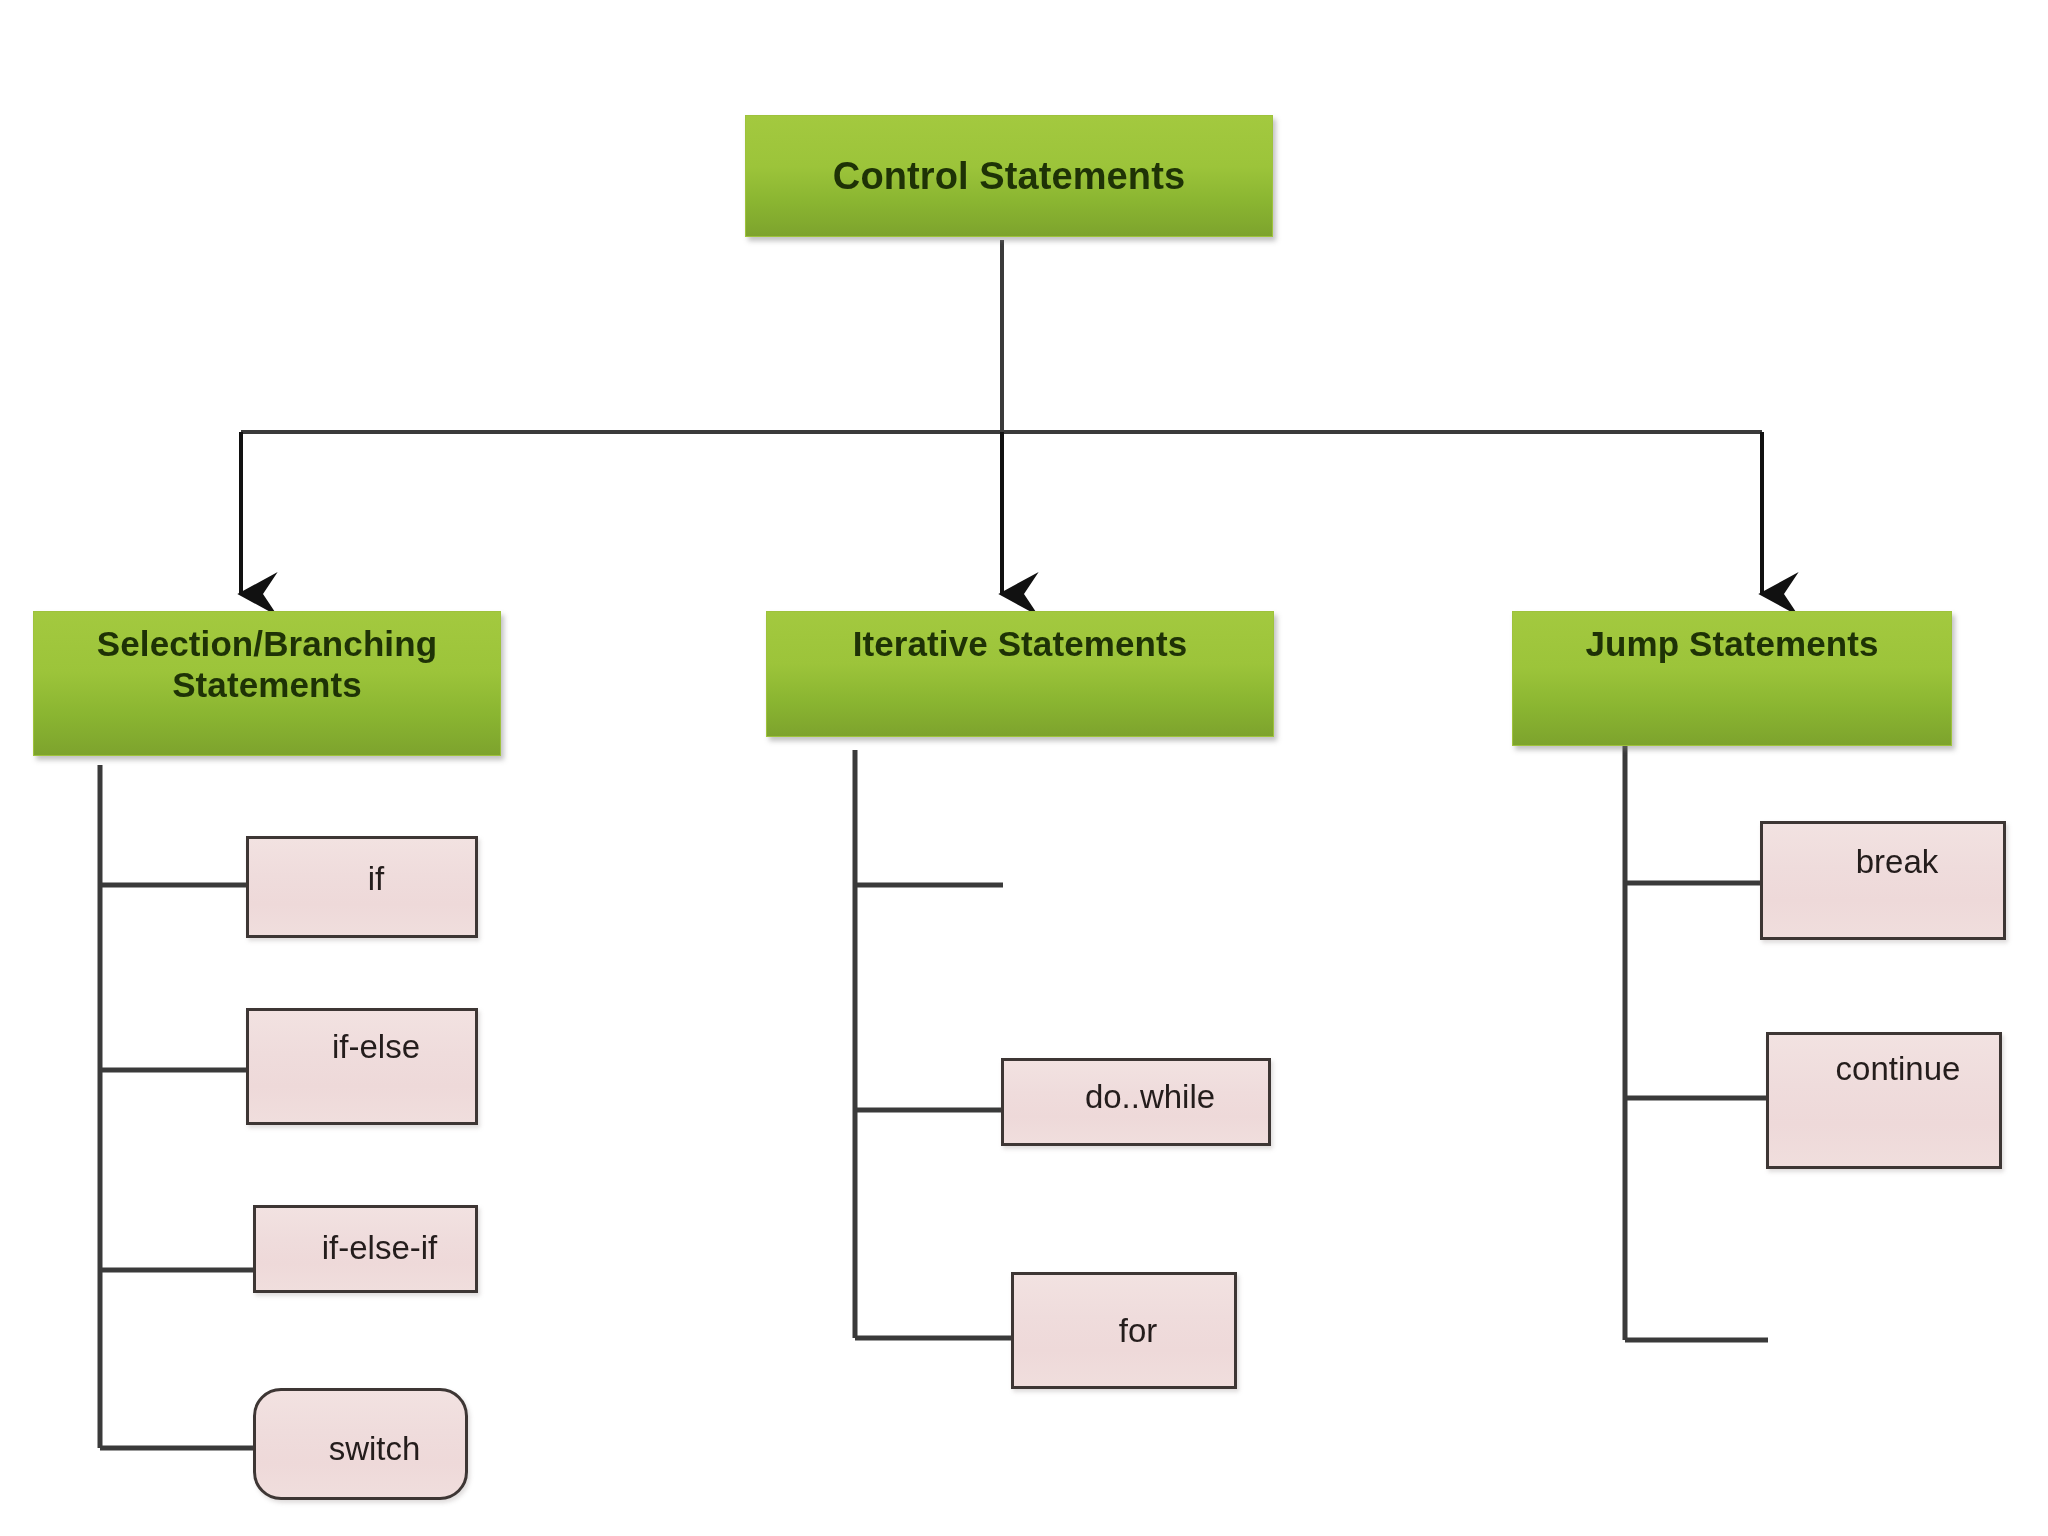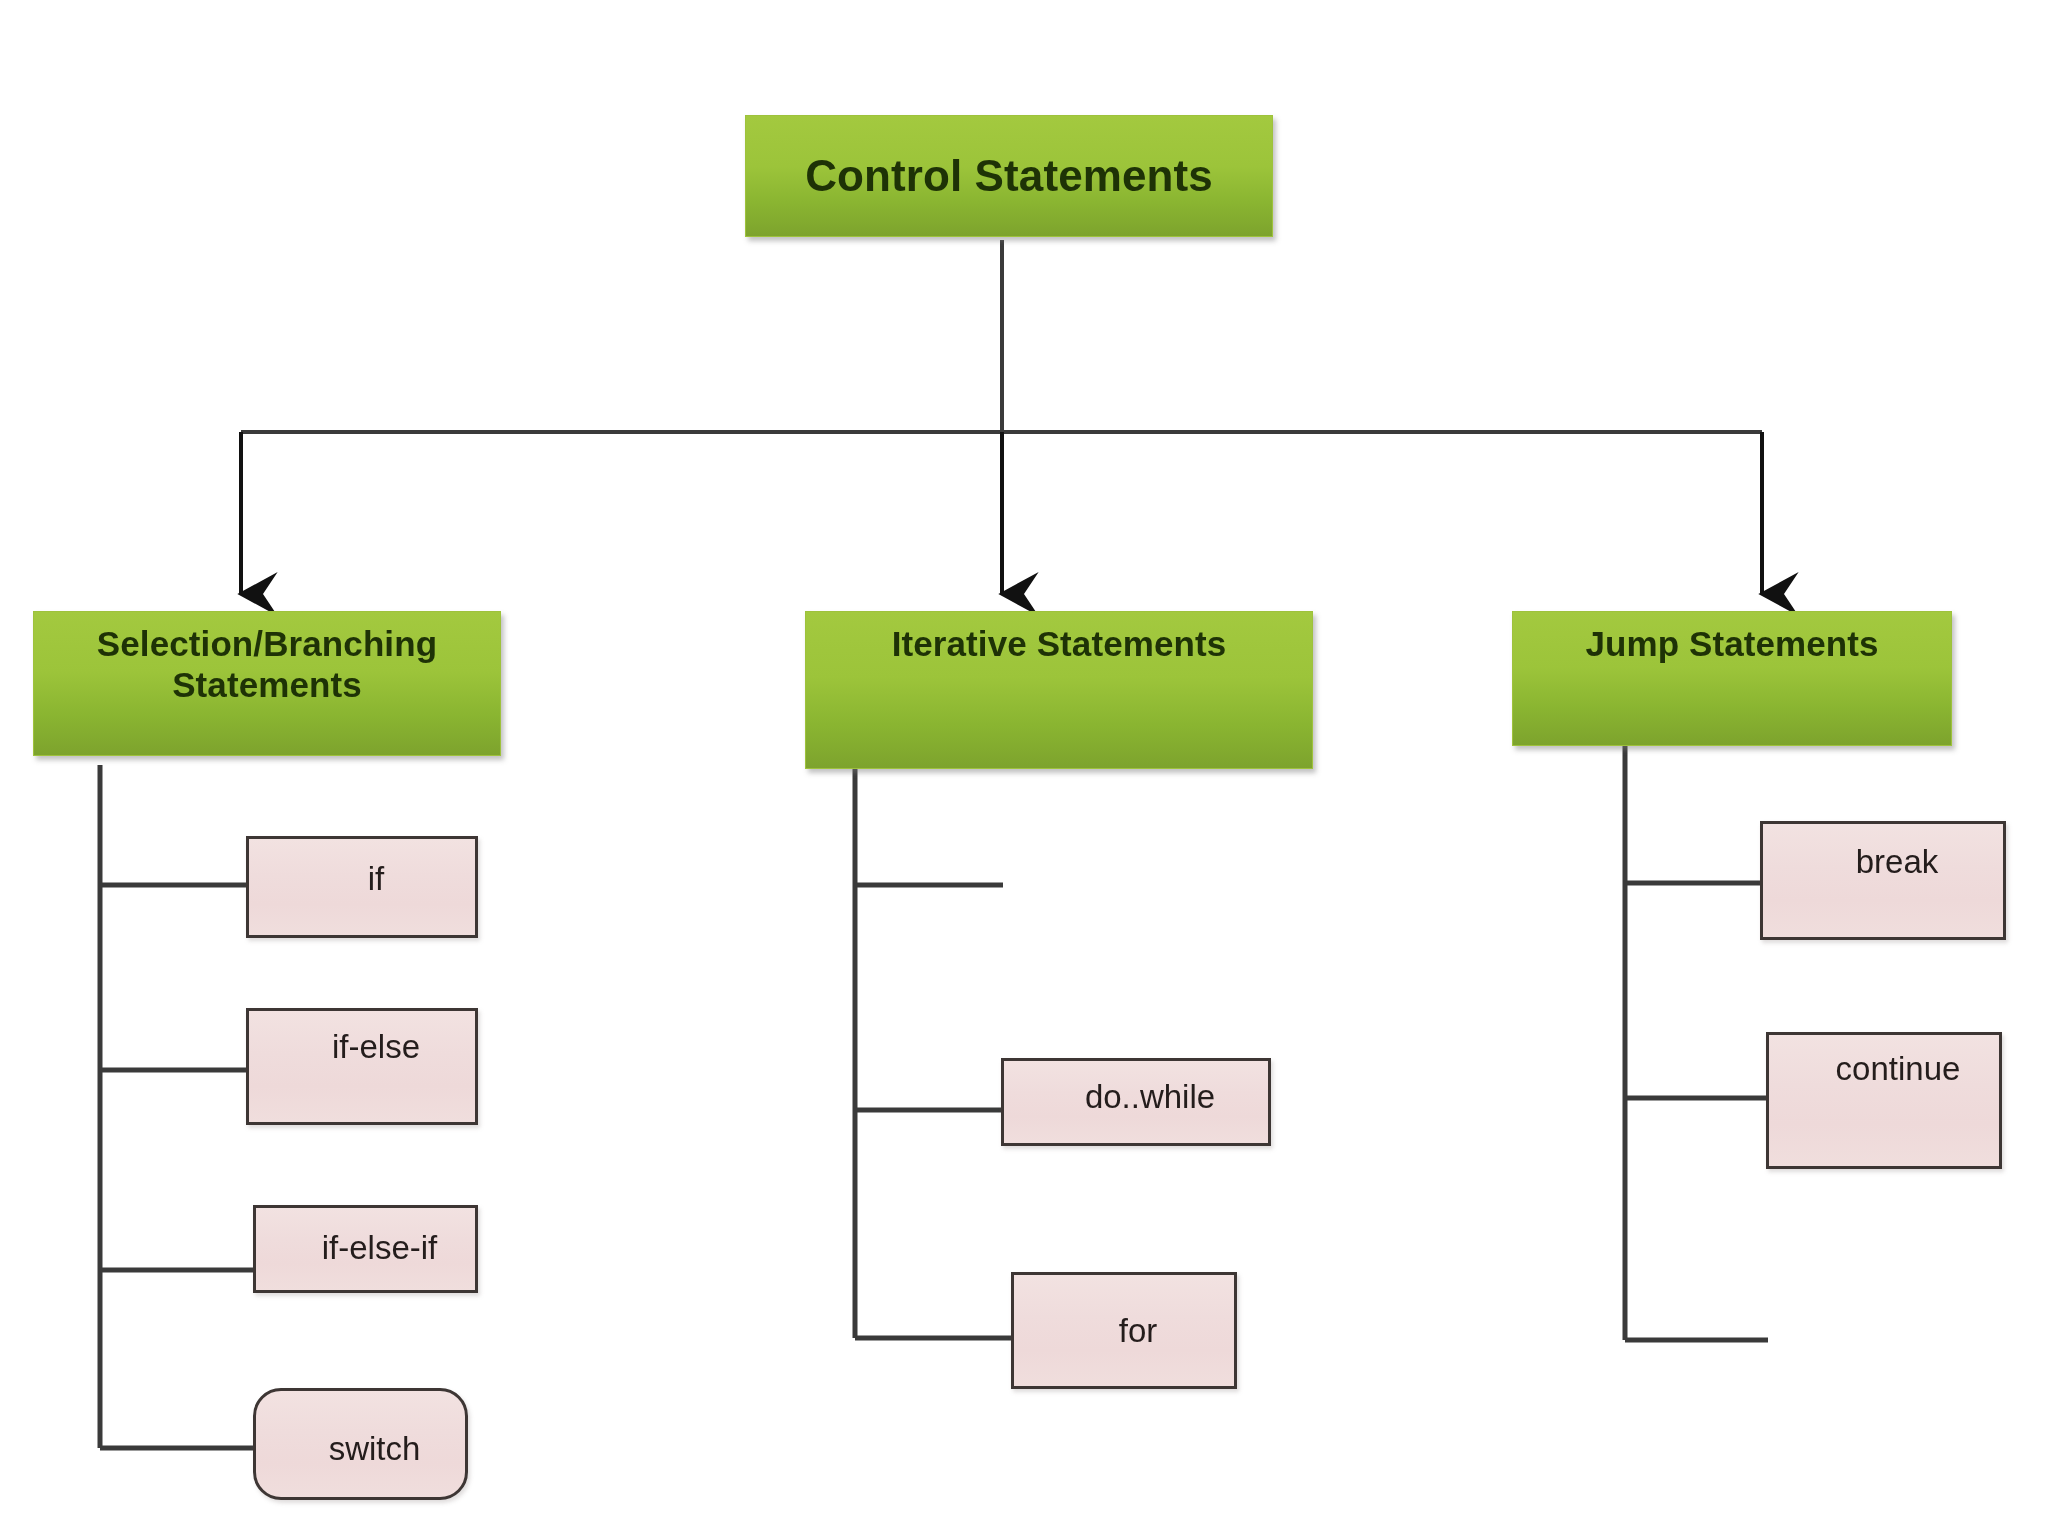--- a/index.html
+++ b/index.html
@@ -50,40 +50,39 @@
   }
 
   
   #node-root {
     left: 745px;
     top: 115px;
     width: 528px;
     height: 122px;
     align-items: center;
   }
-  #node-root .glabel { font-size: 44px; }
+  #node-root .glabel { font-size: 38px; }
 
   
   .gbox.level2 { align-items: flex-start; }
   .gbox.level2 .glabel {
     font-size: 35px;
     padding-top: 11px;
   }
   #node-selection {
     left: 33px;
     top: 611px;
     width: 468px;
     height: 145px;
   }
   #node-iterative {
     left: 766px;
     top: 611px;
     width: 508px;
-    height: 158px;
-    margin-left: 39px;
+    height: 126px;
   }
   #node-jump {
     left: 1512px;
     top: 611px;
     width: 440px;
     height: 135px;
   }
 
   
   .pbox {

